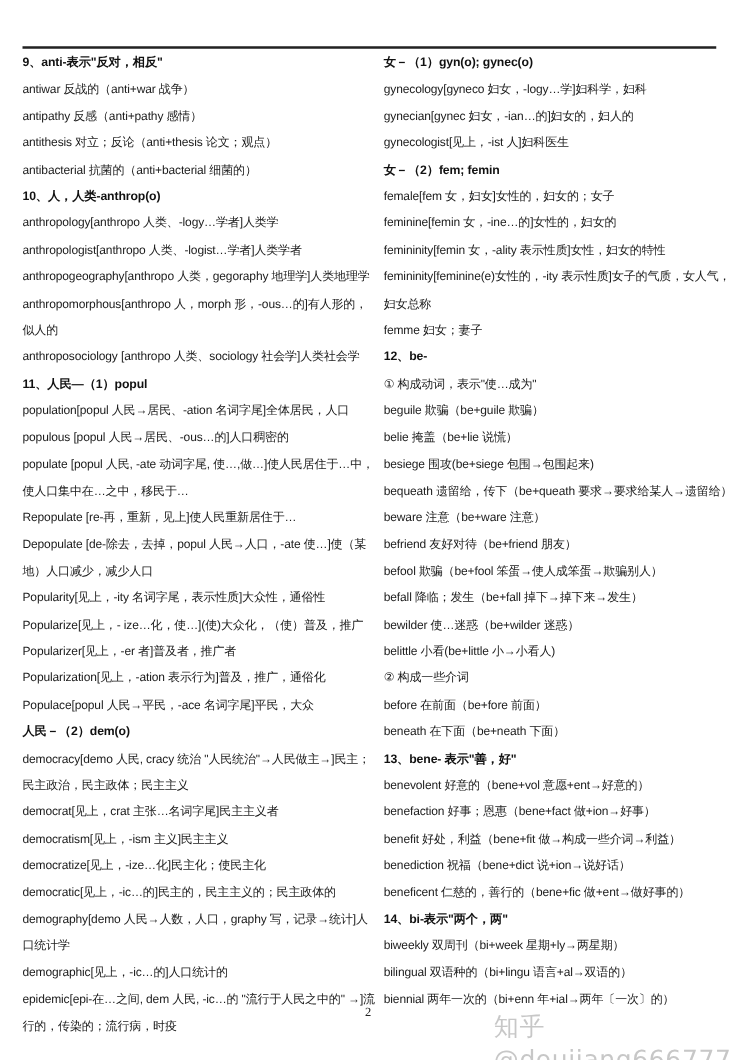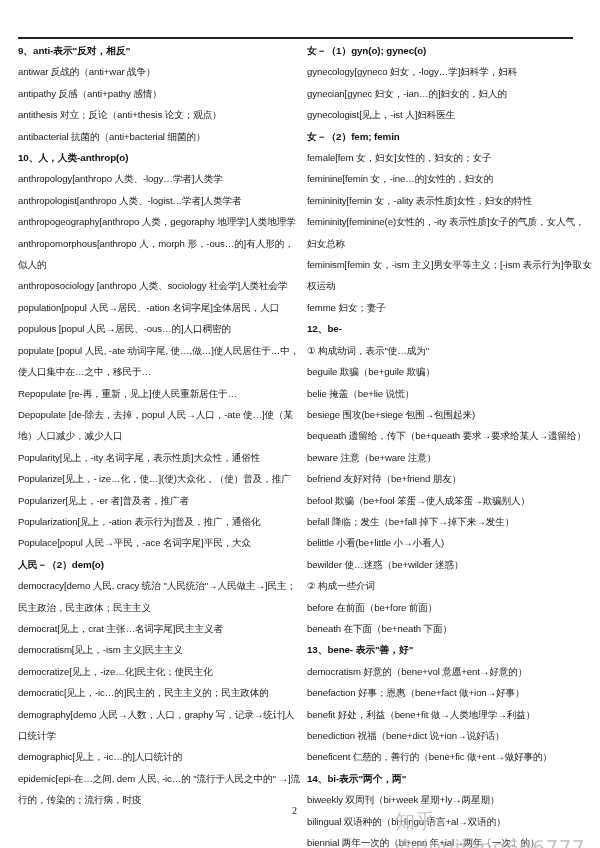--- a/index.html
+++ b/index.html
@@ -26,20 +26,21 @@
     <div class="line">antiwar 反战的（anti+war 战争）</div>
     <div class="line">antipathy 反感（anti+pathy 感情）</div>
     <div class="line">antithesis 对立；反论（anti+thesis 论文；观点）</div>
     <div class="line">antibacterial  抗菌的（anti+bacterial 细菌的）</div>
     <div class="line h">10、人，人类-anthrop(o)</div>
     <div class="line">anthropology[anthropo 人类、-logy…学者]人类学</div>
     <div class="line">anthropologist[anthropo 人类、-logist…学者]人类学者</div>
     <div class="line">anthropogeography[anthropo 人类，gegoraphy 地理学]人类地理学</div>
     <div class="line wrap">anthropomorphous[anthropo 人，morph 形，-ous…的]有人形的，似人的</div>
     <div class="line">anthroposociology [anthropo 人类、sociology 社会学]人类社会学</div>
+    <div class="line h">11、人民—（1）popul</div>
     <div class="line">population[popul 人民→居民、-ation 名词字尾]全体居民，人口</div>
     <div class="line">populous [popul 人民→居民、-ous…的]人口稠密的</div>
     <div class="line wrap">populate [popul 人民, -ate 动词字尾, 使…,做…]使人民居住于…中，使人口集中在…之中，移民于…</div>
     <div class="line">Repopulate [re-再，重新，见上]使人民重新居住于…</div>
     <div class="line wrap">Depopulate [de-除去，去掉，popul 人民→人口，-ate 使…]使（某地）人口减少，减少人口</div>
     <div class="line">Popularity[见上，-ity 名词字尾，表示性质]大众性，通俗性</div>
     <div class="line">Popularize[见上，- ize…化，使…](使)大众化，（使）普及，推广</div>
     <div class="line">Popularizer[见上，-er 者]普及者，推广者</div>
     <div class="line">Popularization[见上，-ation 表示行为]普及，推广，通俗化</div>
     <div class="line">Populace[popul 人民→平民，-ace 名词字尾]平民，大众</div>
@@ -56,41 +57,40 @@
 <div class="col right" id="right-col">
     <div class="line h">女－（1）gyn(o);     gynec(o)</div>
     <div class="line">gynecology[gyneco 妇女，-logy…学]妇科学，妇科</div>
     <div class="line">gynecian[gynec 妇女，-ian…的]妇女的，妇人的</div>
     <div class="line">gynecologist[见上，-ist 人]妇科医生</div>
     <div class="line h">女－（2）fem;          femin</div>
     <div class="line">female[fem 女，妇女]女性的，妇女的；女子</div>
     <div class="line">feminine[femin 女，-ine…的]女性的，妇女的</div>
     <div class="line">femininity[femin 女，-ality 表示性质]女性，妇女的特性</div>
     <div class="line wrap">femininity[feminine(e)女性的，-ity 表示性质]女子的气质，女人气，妇女总称</div>
-    <div class="line wrap">feminism[femin 女，-ism 主义]男女平等主义；[-ism 表示行为]争取女权运动</div>
     <div class="line">femme 妇女；妻子</div>
     <div class="line h">12、be-</div>
     <div class="line">① 构成动词，表示"使…成为"</div>
     <div class="line">beguile 欺骗（be+guile 欺骗）</div>
     <div class="line">belie 掩盖（be+lie 说慌）</div>
     <div class="line">besiege 围攻(be+siege 包围→包围起来)</div>
     <div class="line">bequeath 遗留给，传下（be+queath 要求→要求给某人→遗留给）</div>
     <div class="line">beware 注意（be+ware 注意）</div>
     <div class="line">befriend 友好对待（be+friend 朋友）</div>
     <div class="line">befool 欺骗（be+fool 笨蛋→使人成笨蛋→欺骗别人）</div>
     <div class="line">befall 降临；发生（be+fall 掉下→掉下来→发生）</div>
+    <div class="line">bewilder 使…迷惑（be+wilder 迷惑）</div>
     <div class="line">belittle 小看(be+little 小→小看人)</div>
-    <div class="line">bewilder 使…迷惑（be+wilder 迷惑）</div>
     <div class="line">② 构成一些介词</div>
     <div class="line">before 在前面（be+fore 前面）</div>
     <div class="line">beneath 在下面（be+neath 下面）</div>
     <div class="line h">13、bene- 表示"善，好"</div>
-    <div class="line">democratism 好意的（bene+vol 意愿+ent→好意的）</div>
+    <div class="line">benevolent 好意的（bene+vol 意愿+ent→好意的）</div>
     <div class="line">benefaction 好事；恩惠（bene+fact 做+ion→好事）</div>
-    <div class="line">benefit 好处，利益（bene+fit 做→人类地理学→利益）</div>
+    <div class="line">benefit 好处，利益（bene+fit 做→构成一些介词→利益）</div>
     <div class="line">benediction 祝福（bene+dict 说+ion→说好话）</div>
     <div class="line">beneficent 仁慈的，善行的（bene+fic 做+ent→做好事的）</div>
     <div class="line h">14、bi-表示"两个，两"</div>
     <div class="line">biweekly 双周刊（bi+week 星期+ly→两星期）</div>
     <div class="line">bilingual 双语种的（bi+lingu 语言+al→双语的）</div>
     <div class="line">biennial 两年一次的（bi+enn 年+ial→两年〔一次〕的）</div>
   </div>
 
 <div class="page-num">2</div>
 <div class="watermark">知乎 @doujiang666777</div>

